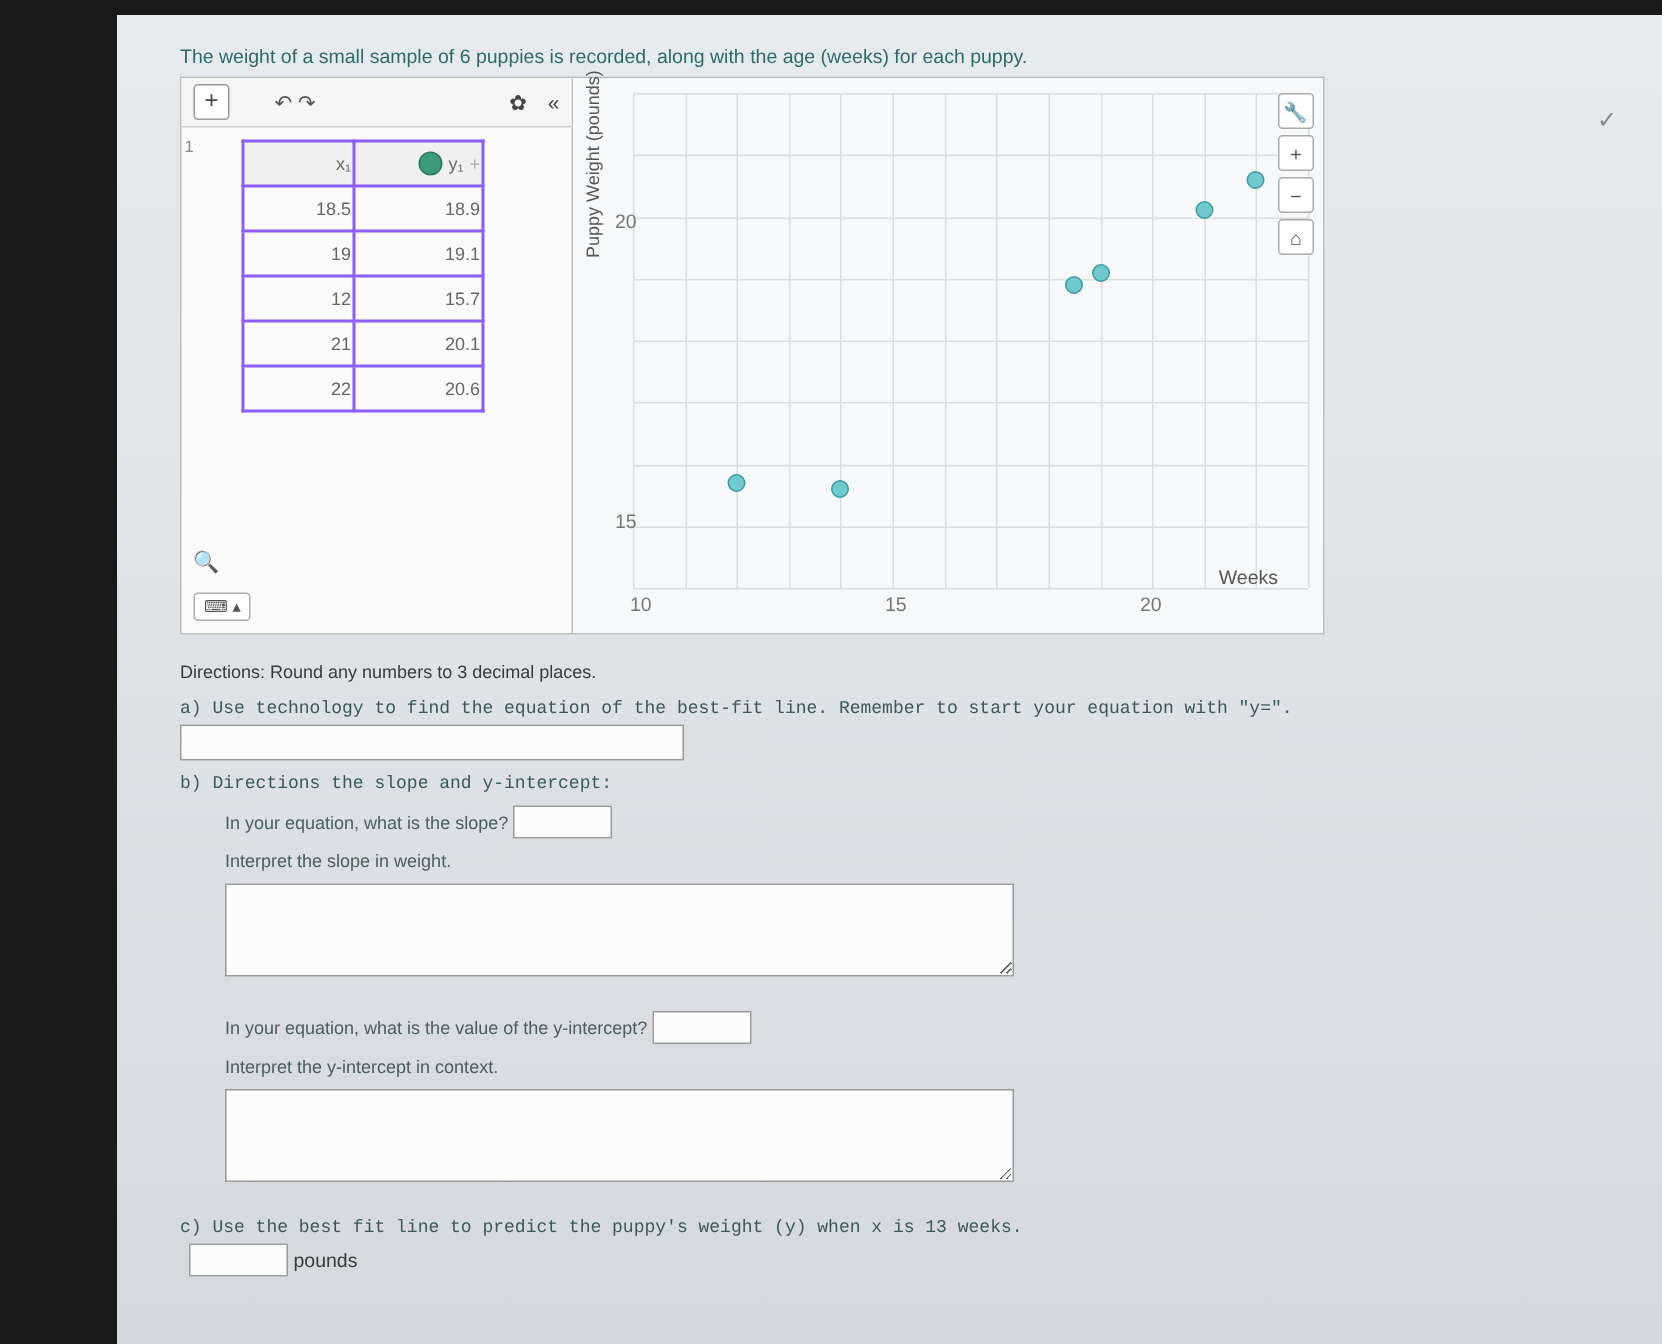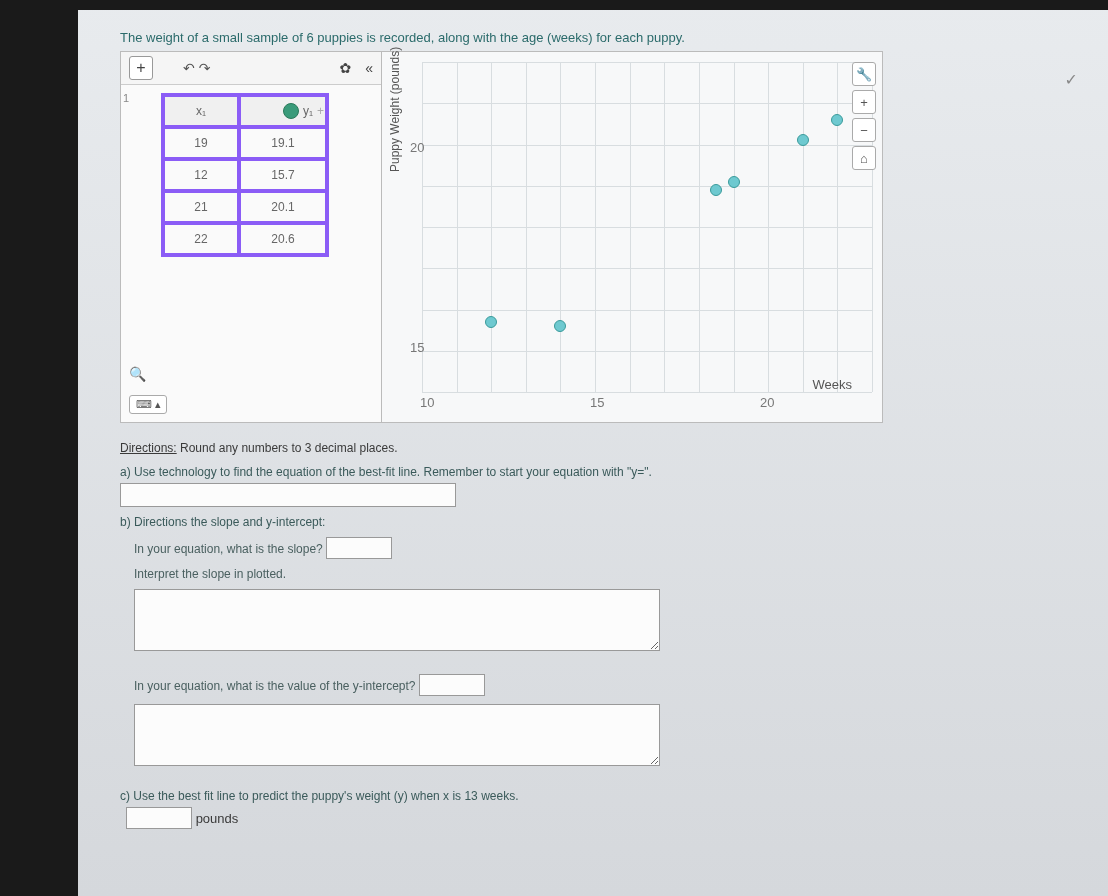--- a/index.html
+++ b/index.html
@@ -109,24 +109,24 @@
     right: -14px;
     top: 40px;
     color: #888;
     font-size: 14px;
   }
   .dt {
     margin: 8px 0 0 40px;
     border-collapse: collapse;
   }
   .dt th, .dt td {
-    border: 4px solid #8b5cf6;
+    border: 2px solid #8b5cf6;
     width: 70px;
     height: 26px;
-    text-align: center;
+    text-align: right;
     font-size: 12px;
     color: #666;
   }
   .dt th {
     background: #f0f0f0;
     font-weight: normal;
   }
   .y-header {
     display: flex;
     align-items: center;
@@ -229,20 +229,21 @@
     color: #555;
   }
   .directions {
     margin: 18px 0 10px 30px;
     font-size: 12px;
   }
   .q {
     margin: 8px 0 4px 30px;
     font-size: 12px;
     color: #3a5a5a;
+    font-family: Liberation Mono, monospace;
   }
   .inp-long {
     width: 330px;
     height: 20px;
     border: 1px solid #999;
     background: #fcfcfc;
   }
   .inp-short {
     width: 60px;
     height: 18px;
@@ -250,26 +251,26 @@
     background: #fcfcfc;
   }
   .ta {
     width: 520px;
     height: 56px;
     border: 1px solid #999;
     background: #fcfcfc;
     resize: both;
   }
   .sub {
-    margin-left: 44px;
+    margin-left: 60px;
     font-size: 12px;
     color: #4a6060;
     margin-top: 8px;
   }
-  .underline { text-decoration: underline; }
+  .underline { }
 </style>
 </head>
 <body>
 
 <div class="page">
   <div class="top-dark"></div>
   <div class="left-dark"></div>
   <span class="checkmark-float">✓</span>
 
   <div class="intro">The weight of a small sample of 6 puppies is recorded, along with the age (weeks) for each puppy.</div>
@@ -292,20 +293,24 @@
             <tr>
           <th>x₁</th>
           <th>
             <div class="y-header">
               <span class="color-dot"></span>
               <span>y₁</span>
               <span style="color:#aaa">+</span>
             </div>
           </th>
         </tr>
+        <tr>
+              <td>18.5</td>
+              <td>18.9</td>
+            </tr>
         <tr>
               <td>19</td>
               <td>19.1</td>
             </tr>
         <tr>
               <td>12</td>
               <td>15.7</td>
             </tr>
         <tr>
               <td>21</td>
@@ -376,29 +381,30 @@
   <div class="q">a) Use technology to find the equation of the best-fit line. Remember to start your equation with "y=".</div>
   <div style="margin-left:30px">
     <input class="inp-long" style="">
   </div>
 
   <div class="q">b) Directions the slope and y-intercept:</div>
   <div class="sub">
     <span>In your equation, what is the slope?</span>
     <input class="inp-short" style="">
   </div>
-  <div class="sub">Interpret the slope in plotted.</div>
+  <div class="sub">Interpret the slope in weight.</div>
   <div class="sub">
     <textarea class="ta" style=""></textarea>
   </div>
 
   <div class="sub" style="margin-top:20px">
     <span>In your equation, what is the value of the y-intercept?</span>
     <input class="inp-short" style="">
   </div>
+  <div class="sub">Interpret the y-intercept in context.</div>
   <div class="sub">
     <textarea class="ta" style=""></textarea>
   </div>
 
   <div class="q" style="margin-top:20px">c) Use the best fit line to predict the puppy's weight (y) when x is 13 weeks.</div>
   <div style="margin-left:36px">
     <input class="inp-short" style="">
     <span>pounds</span>
   </div>
 </div>

